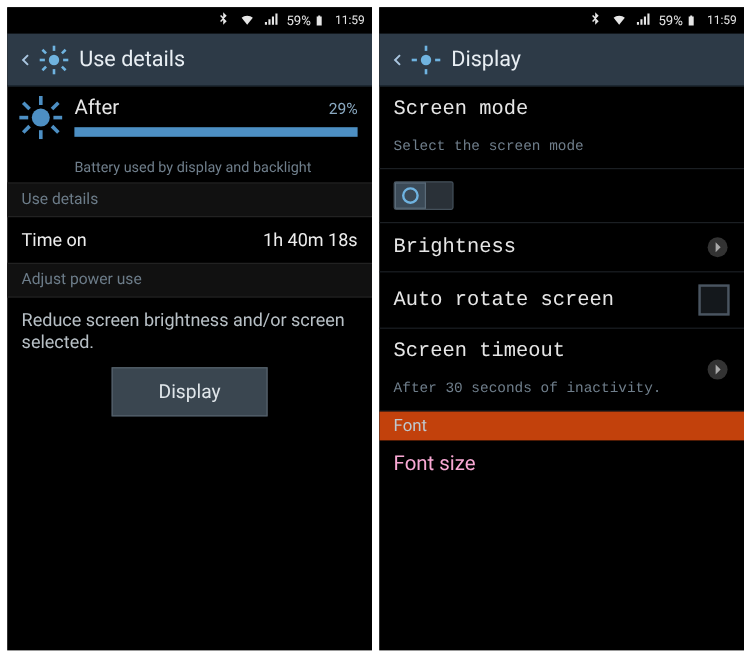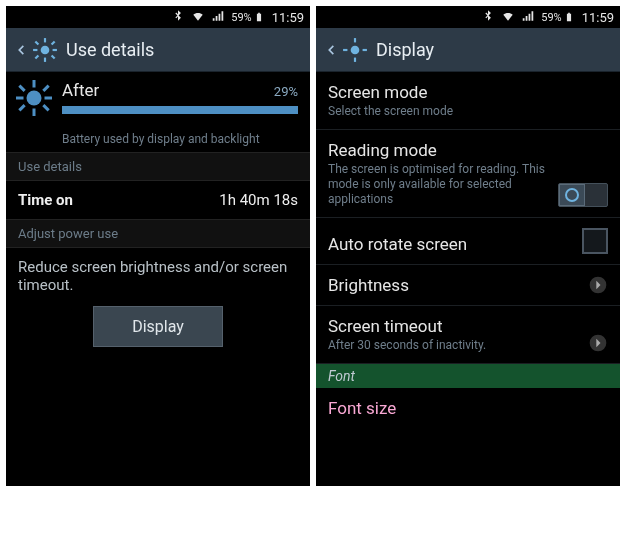--- a/index.html
+++ b/index.html
@@ -11,21 +11,21 @@
     overflow: hidden;
     position: relative;
   }
   .screens {
     display: flex;
     gap: 6px;
     padding: 6px;
   }
   .phone {
     width: 304px;
-    height: 480px;
+    height: 536px;
     background: #000;
     color: #d8d8d8;
     display: flex;
     flex-direction: column;
     overflow: hidden;
     font-size: 14px;
   }
   
   .statusbar {
     height: 22px;
@@ -33,21 +33,21 @@
     display: flex;
     justify-content: flex-end;
     align-items: center;
     gap: 6px;
     padding: 0 6px;
     color: #e6e6e6;
     font-size: 12px;
   }
   .statusbar svg { width: 14px; height: 14px; fill: #e6e6e6; }
   .statusbar .batt { display:flex; align-items:center; gap:2px; font-size:11px;}
-  .statusbar .clock { font-size: 13px; margin-left:2px;}
+  .statusbar .clock { font-size: 10px; margin-left:2px;}
   
   .appbar {
     height: 44px;
     background: #2d3a47;
     display: flex;
     align-items: center;
     padding: 0 4px;
     border-bottom: 1px solid #1a232c;
   }
   .appbar .back {
@@ -75,55 +75,55 @@
   .usage-sub { color:#6f7e8b; font-size:12px; margin-top:18px;}
   
   .sect-head {
     background:#111; color:#6c7c89; font-size:13px;
     padding:6px 12px; border-top:1px solid #222; border-bottom:1px solid #222;
   }
   .kv-row {
     display:flex; justify-content:space-between; padding:10px 12px;
     color:#eee; font-size:15px;
   }
-  .kv-row .k{font-weight:700;}
+  .kv-row .k{font-weight:400;}
   .tip { color:#b8c0c6; font-size:15px; padding:10px 12px 4px;}
   .center-btn-wrap { display:flex; justify-content:center; padding:8px 0 12px;}
   .btn {
     background:#3a4650; color:#e0e6ea; border:1px solid #55616c;
     padding:10px 38px; font-size:16px;
   }
   
   .list { flex:1; overflow:hidden; }
   .row {
     padding:10px 12px; border-bottom:1px solid #1b1f23;
-    display:flex; align-items:flex-end; gap:10px;
+    display:flex; align-items:center; gap:10px;font-family:Liberation Mono, monospace;
   }
   .row .body { flex:1; }
   .row .title { color:#e6e6e6; font-size:17px; }
-  .row .sub { color:#6f7e8b; font-size:12px; margin-top:2px; line-height:1.25;}
+  .row .sub { color:#6f7e8b; font-size:12px; margin-top:14px; line-height:1.25;}
   .chev { width:20px; height:20px; }
   .chev svg{ width:20px;height:20px; fill:#888;}
   .check {
     width:26px; height:26px; border:2px solid #4a5561; background:#14181c;
   }
   .toggle {
     width:50px; height:24px; background:#2a3138; border:1px solid #44505a;
     position:relative; border-radius:2px;
   }
   .toggle .knob{
     position:absolute; width:26px; height:22px; top:0; left:0;
     background:#3b4a57; border:1px solid #5a6b79;
     display:flex; align-items:center; justify-content:center;
   }
   .toggle .knob::after{
     content:""; width:10px; height:10px; border:2px solid #6fb3e0; border-radius:50%;
   }
   .group-head {
-    background:#14532d; color:#bfc9d1; font-size:14px; padding:4px 12px;font-style:italic;
+    background:#c2410c; color:#bfc9d1; font-size:14px; padding:4px 12px;
   }
   .cutoff { color:#f9a8d4; font-size:17px; padding:10px 12px 0;}
 </style>
 </head>
 <body>
 
 <div class="screens">
 
   <div class="phone">
 
@@ -192,21 +192,21 @@
           </div>
         <div class="usage-sub">Battery used by display and backlight</div>
       </div>
     </div>
     <div class="sect-head">Use details</div>
     <div class="kv-row">
       <span class="k">Time on</span>
       <span>1h 40m 18s</span>
     </div>
     <div class="sect-head">Adjust power use</div>
-    <div class="tip">Reduce screen brightness and/or screen timeout.</div>
+    <div class="tip">Reduce screen brightness and/or screen selected.</div>
     <div class="center-btn-wrap">
       <div class="btn">Display</div>
     </div>
   </div>
 
   <div class="phone">
     <div class="statusbar">
       <span><svg viewBox="0 0 24 24">
             <path d="M12 2l5 5-4 4 4 4-5 5V13l-3 3-1.5-1.5L11 11 7.5 7.5 9 6l3 3V2z"></path>
           </svg></span>
@@ -243,42 +243,38 @@
     </div>
 
     <div class="list">
       <div class="row">
         <div class="body">
           <div class="title">Screen mode</div>
           <div class="sub">Select the screen mode</div>
         </div>
       </div>
       <div class="row">
-        <div class="body">
-          <div class="title">Reading mode</div>
-          <div class="sub">The screen is optimised for reading. This mode is only available for selected applications</div>
-        </div>
         <div class="toggle">
             <div class="knob"></div>
           </div>
-      </div>
-      <div class="row">
-        <div class="body">
-            <div class="title">Auto rotate screen</div>
-          </div>
-        <div class="check"></div>
       </div>
       <div class="row">
         <div class="body">
             <div class="title">Brightness</div>
           </div>
         <div class="chev"><svg viewBox="0 0 24 24">
               <circle cx="12" cy="12" r="10" fill="#333"></circle>
               <path d="M10 7l5 5-5 5z" fill="#aaa"></path>
             </svg></div>
+      </div>
+      <div class="row">
+        <div class="body">
+            <div class="title">Auto rotate screen</div>
+          </div>
+        <div class="check"></div>
       </div>
       <div class="row">
         <div class="body">
           <div class="title">Screen timeout</div>
           <div class="sub">After 30 seconds of inactivity.</div>
         </div>
         <div class="chev"><svg viewBox="0 0 24 24">
               <circle cx="12" cy="12" r="10" fill="#333"></circle>
               <path d="M10 7l5 5-5 5z" fill="#aaa"></path>
             </svg></div>

